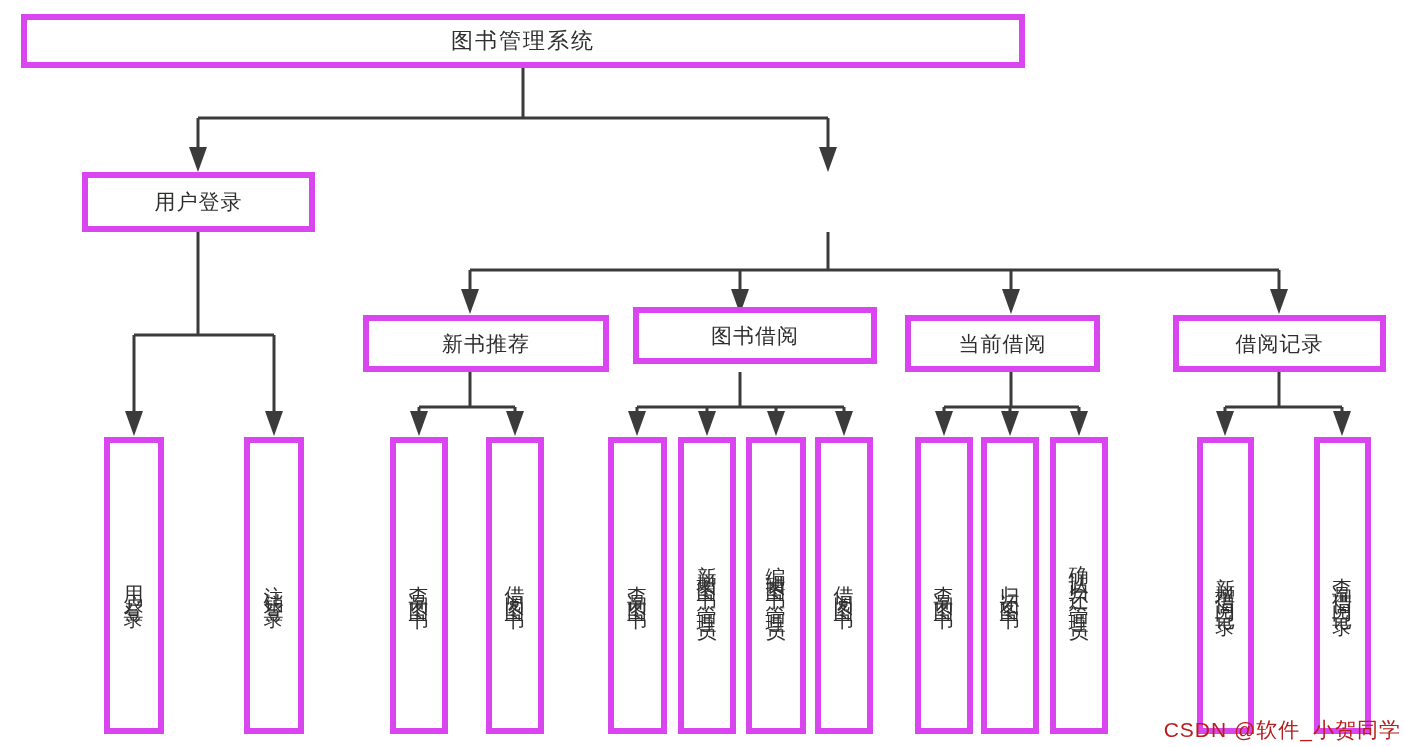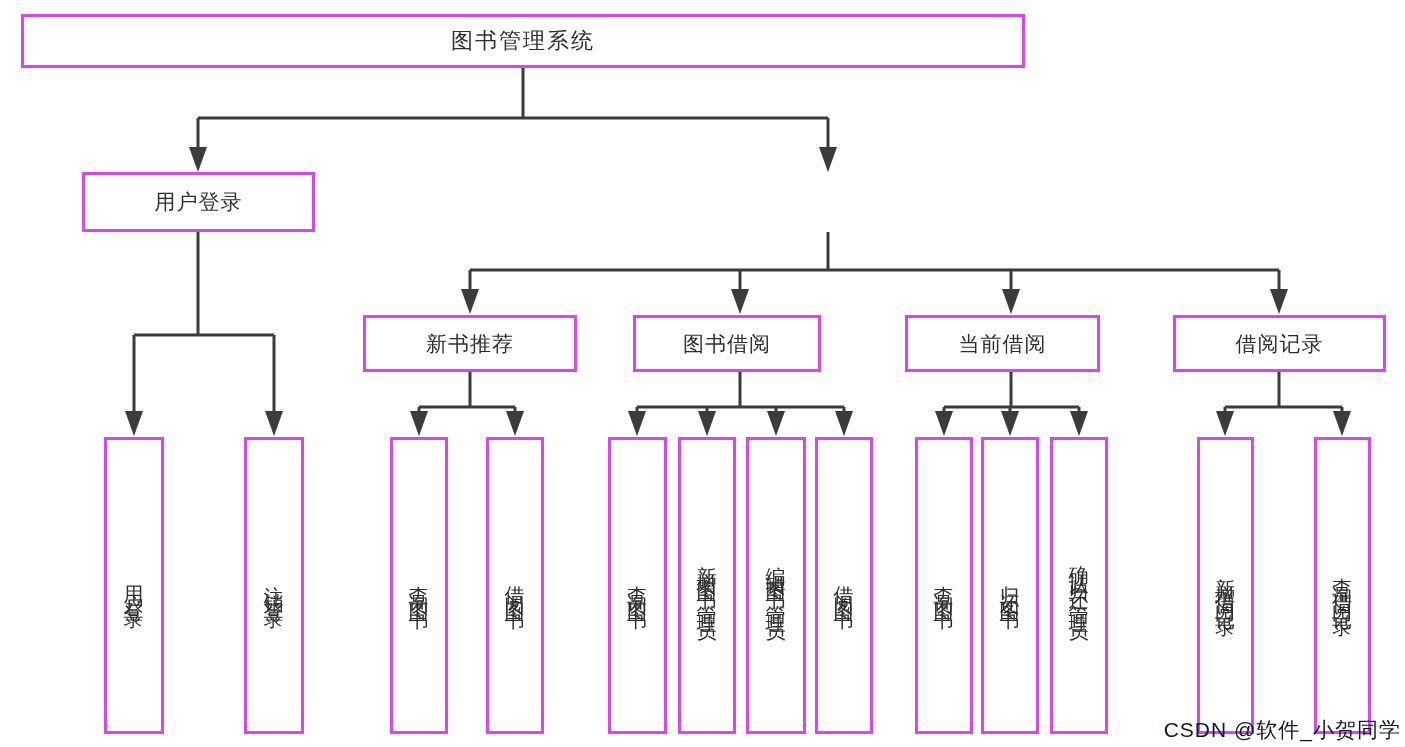--- a/index.html
+++ b/index.html
@@ -11,21 +11,21 @@
   .canvas {
     position: relative;
     width: 1405px;
     height: 747px;
     background: #ffffff;
     overflow: hidden;
   }
   .node {
     position: absolute;
     box-sizing: border-box;
-    border: 3px solid #d946ef;
+    border: 6px solid #d946ef;
     background: #ffffff;
     display: flex;
     align-items: center;
     justify-content: center;
     color: #2e2e2e;
     z-index: 2;
   }
   .node-h .label {
     font-size: 21px;
     letter-spacing: 1px;
@@ -56,21 +56,21 @@
   }
   .connectors polygon {
     fill: #3b3b3b;
     stroke: none;
   }
   .watermark {
     position: absolute;
     right: 4px;
     bottom: 3px;
     font-size: 21px;
-    color: #0f172a;
+    color: #b91c1c;
     letter-spacing: 1px;
     z-index: 3;
     white-space: nowrap;
   }
 </style>
 </head>
 <body>
 
 <div class="canvas">
 
@@ -111,24 +111,24 @@
   </svg>
 
   <div class="node node-h node-root" style="left:21px; top:14px; width:1004px; height:54px;">
     <span class="label">图书管理系统</span>
   </div>
 
   <div class="node node-h" style="left:82px; top:172px; width:233px; height:60px;">
     <span class="label">用户登录</span>
   </div>
 
-  <div class="node node-h" style="left:363px; top:315px; width:214px; height:57px;align-items:center;">
+  <div class="node node-h" style="left:363px; top:315px; width:246px; height:57px;align-items:center;">
     <span class="label">新书推荐</span>
   </div>
-  <div class="node node-h" style="left:633px; top:315px; width:188px; height:57px;">
+  <div class="node node-h" style="left:633px; top:307px; width:244px; height:57px;">
     <span class="label">图书借阅</span>
   </div>
   <div class="node node-h" style="left:905px; top:315px; width:195px; height:57px;">
     <span class="label">当前借阅</span>
   </div>
   <div class="node node-h" style="left:1173px; top:315px; width:213px; height:57px;">
     <span class="label">借阅记录</span>
   </div>
 
   <div class="node node-v" style="left:104px; top:437px; width:60px; height:297px;">

